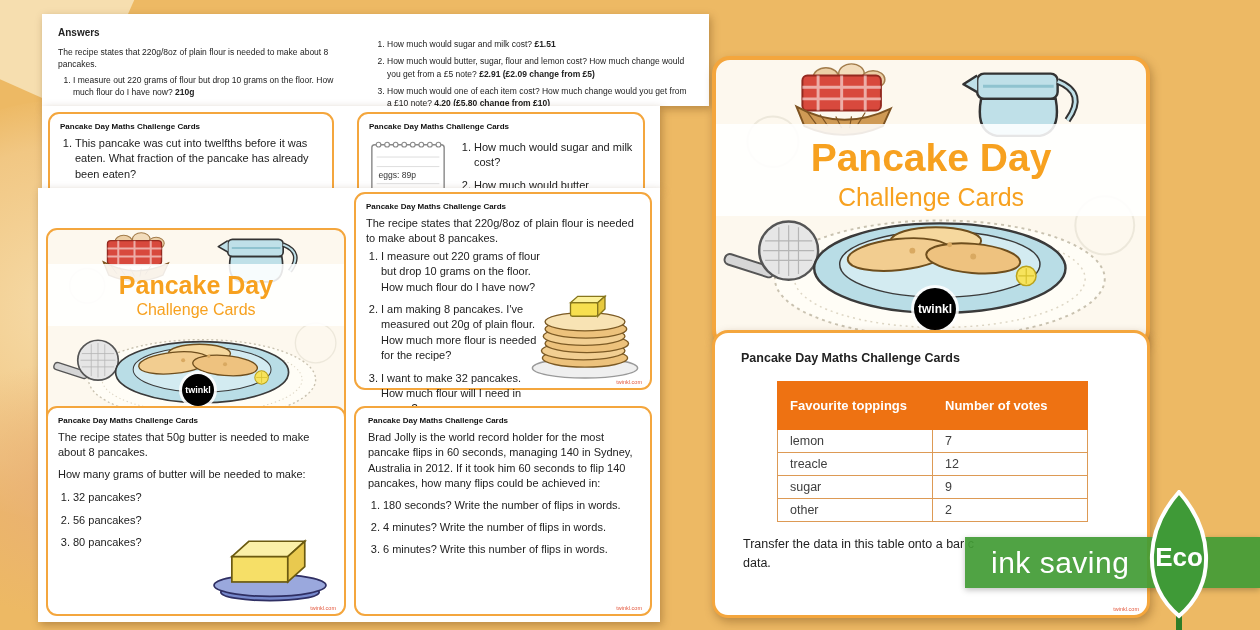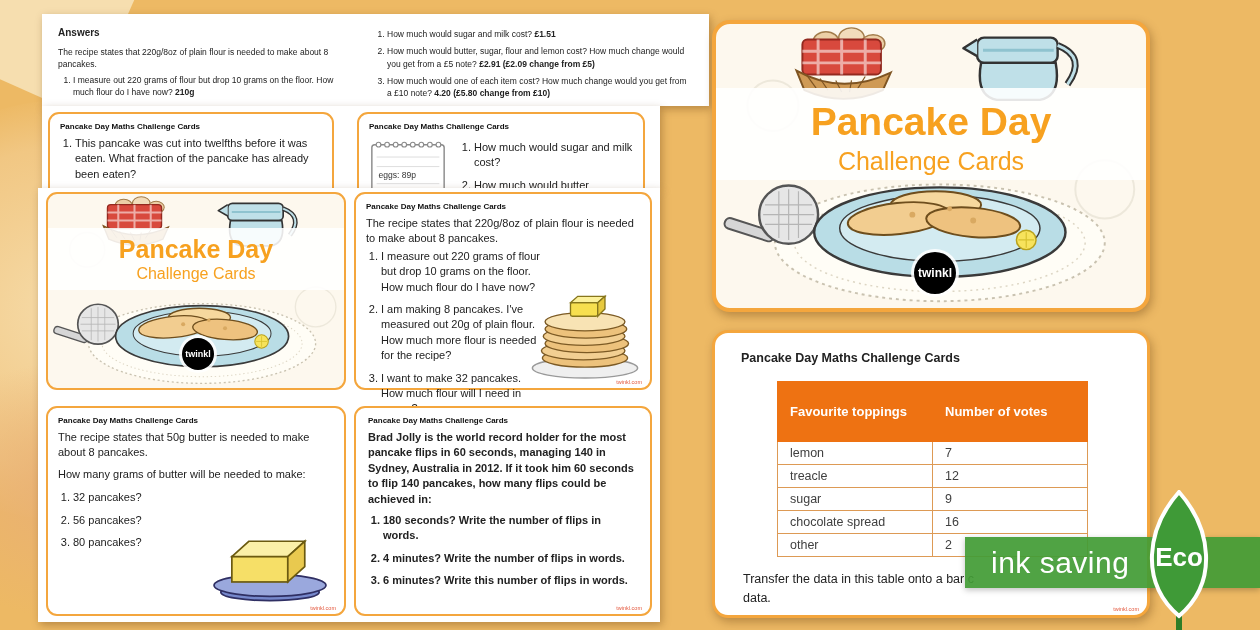--- a/index.html
+++ b/index.html
@@ -21,80 +21,80 @@
     background:#f7e7c2; transform:rotate(24deg); opacity:.8; }
 
   
   .page { position:absolute; background:#fff; box-shadow: 2px 3px 8px rgba(90,50,10,.35); }
   .page-answers { left:42px; top:14px; width:667px; height:92px; overflow:hidden; padding:12px 16px 0; }
   .page-mid { left:42px; top:106px; width:618px; height:82px; overflow:hidden; }
   .page-front { left:38px; top:188px; width:622px; height:434px; }
 
   .ans-wrap { display:flex; gap:26px; font-size:8.5px; line-height:1.45; }
   .ans-left { width:288px; flex:none; }
-  .ans-right { flex:1; padding-top:2px; }
+  .ans-right { flex:1; padding-top:2px;margin-top:10px; }
   .ans-heading { font-weight:bold; font-size:10px; margin-bottom:5px; }
   .ans-wrap p { margin:0 0 4px; }
   .ans-wrap ol { margin:0; padding-left:15px; }
   .ans-wrap li { margin-bottom:5px; }
 
   
   .card { position:absolute; background:#fff; border:2.5px solid #f4a63d; border-radius:11px; }
   .card-title { font-size:8px; font-weight:bold; color:#111; margin-bottom:5px; }
   .card ol { margin:2px 0 0; padding-left:15px; }
   .card li { margin-bottom:7px; line-height:1.4; }
   .card-body { font-size:11px; line-height:1.4; }
 
   .mini-card { top:6px; height:130px; padding:8px 10px 0; font-size:8.5px; }
   .fraction-card { left:6px; width:286px; }
   .price-card { left:315px; width:288px; }
   .price-row { display:flex; gap:12px; align-items:flex-start; }
   .price-row ol { flex:1; margin-top:4px; }
   .notepad { flex:none; }
   .notepad-text { font-size:9px; fill:#333; }
 
-  .cover-card { background:#fdf8ee; overflow:hidden; padding:12px; }
+  .cover-card { background:#fdf8ee; overflow:hidden; padding:12px;margin-top:36px; }
   .cover-small { left:8px; top:4px; width:300px; height:198px; }
   .cover-illu { position:absolute; inset:0; width:100%; height:100%; }
   .cover-band { position:absolute; left:0; right:0; background:rgba(255,255,255,.88); text-align:center; }
   .cover-small .cover-band { top:34px; height:62px; padding-top:7px; }
   .cover-title { font-weight:bold; color:#f7a11f; }
   .cover-subtitle { color:#f7a11f; }
   .cover-small .cover-title { font-size:25px; }
   .cover-small .cover-subtitle { font-size:16px; margin-top:1px; }
   .twinkl-logo { position:absolute; border-radius:50%; background:#000000; color:#fff; font-weight:bold;
     display:flex; align-items:center; justify-content:center; box-shadow:0 0 0 3px rgba(255,255,255,.85); }
   .cover-small .twinkl-logo { left:134px; top:144px; width:32px; height:32px; font-size:9px; }
 
   .flour-card { left:316px; top:4px; width:298px; height:198px; padding:8px 10px; }
   .flour-card ol { width:178px; }
   .stack-icon { position:absolute; right:6px; bottom:8px; }
   .butter-card { left:8px; top:218px; width:300px; height:210px; padding:8px 10px; }
   .butter-card .lead { margin-top:6px; }
   .butter-card ol { margin-top:8px; }
   .butter-icon { position:absolute; right:10px; bottom:10px; }
   .flips-card { left:316px; top:218px; width:298px; height:210px; padding:8px 12px; }
-  .flips-card .card-body { margin-bottom:6px;font-weight:bold; }
+  .flips-card .card-body { margin-bottom:6px; }
 
   .watermark { position:absolute; right:8px; bottom:3px; font-size:5.5px; color:#e4593f; }
 
   
   .cover-large { left:712px; top:20px; width:438px; height:292px; border-width:4px; border-radius:18px;
     box-shadow:2px 4px 10px rgba(90,50,10,.35); }
   .cover-large .cover-band { top:64px; height:92px; padding-top:12px; }
   .cover-large .cover-title { font-size:39px; }
   .cover-large .cover-subtitle { font-size:25px; margin-top:3px; }
   .cover-large .twinkl-logo { left:198px; top:228px; width:42px; height:42px; font-size:12px; }
 
   .table-card { left:712px; top:330px; width:438px; height:288px; border-width:3.5px; border-radius:16px;
     padding:18px 26px; box-shadow:2px 4px 10px rgba(90,50,10,.35); }
   .tc-heading { font-weight:bold; font-size:12.5px; margin-bottom:16px; }
   .toppings-table { border-collapse:collapse; margin-left:36px; }
   .toppings-table th { background:#ee7212; color:#fff; font-size:13px; font-weight:bold; text-align:left;
-    padding:22px 12px; width:155px; border:1px solid #ee7212; }
+    padding:16px 12px; width:155px; border:1px solid #ee7212; }
   .toppings-table td { font-size:12.5px; padding:4px 12px; border:1px solid #dd9a55; color:#404040; }
   .tc-footer { margin:13px 0 0 2px; font-size:12.5px; line-height:1.55; }
 
   
   .eco-banner { position:absolute; left:965px; top:537px; width:295px; height:51px;
     background:rgba(67,156,54,.93); z-index:30; display:flex; align-items:center;
     box-shadow:0 2px 6px rgba(0,0,0,.25); }
   .eco-label { color:#fff; font-size:30px; margin-left:26px; letter-spacing:.5px; }
   .eco-leaf-wrap { position:absolute; left:1137px; top:490px; width:84px; height:142px; z-index:31; }
   .eco-text { fill:#fff; font-weight:bold; font-size:26px; font-family:"Liberation Sans", sans-serif; }
@@ -326,24 +326,20 @@
       </tr>
       <tr>
         <td>treacle</td>
         <td>12</td>
       </tr>
       <tr>
         <td>sugar</td>
         <td>9</td>
       </tr>
       <tr>
-        <td>chocolate spread</td>
-        <td>16</td>
-      </tr>
-      <tr>
         <td>other</td>
         <td>2</td>
       </tr>
     </tbody>
   </table>
   <div class="tc-footer">
     <div>Transfer the data in this table onto a bar c</div>
     <div>data.</div>
   </div>
   <div class="watermark">twinkl.com</div>

